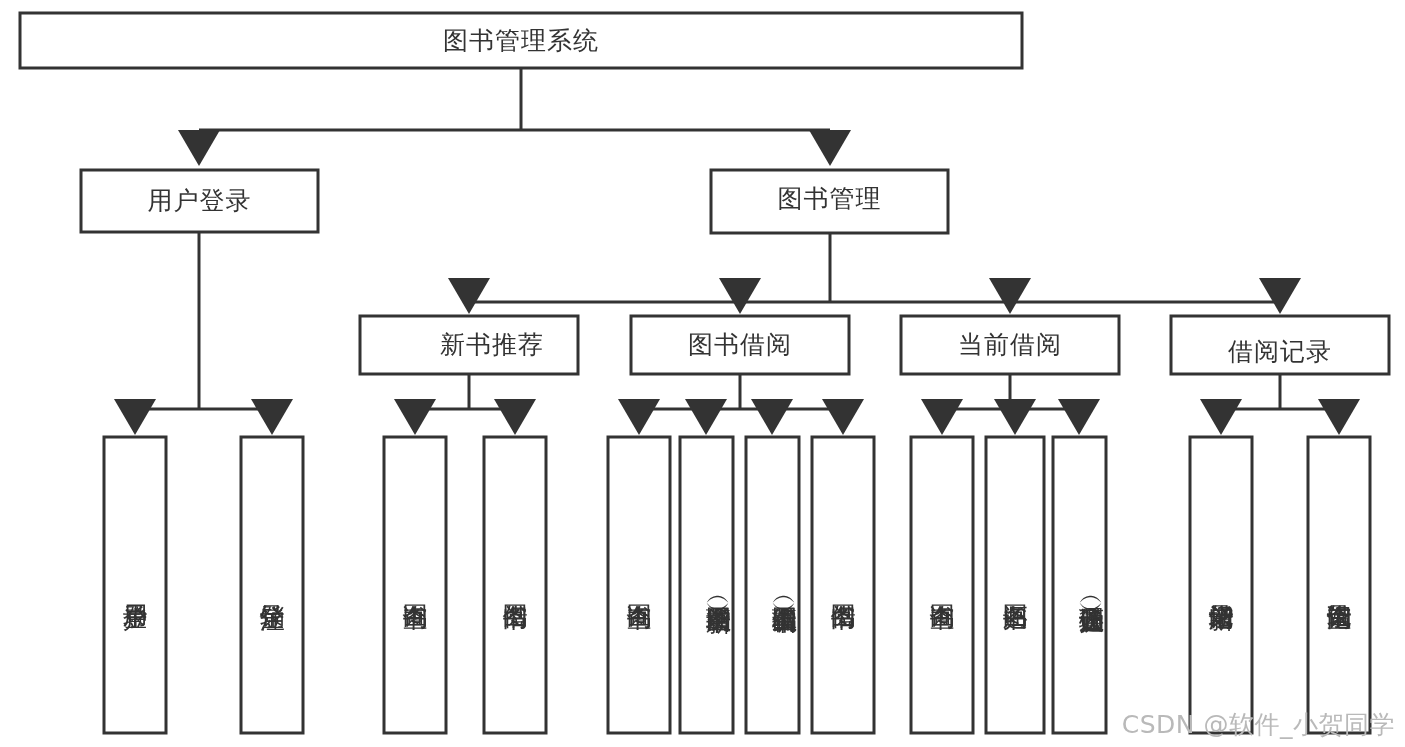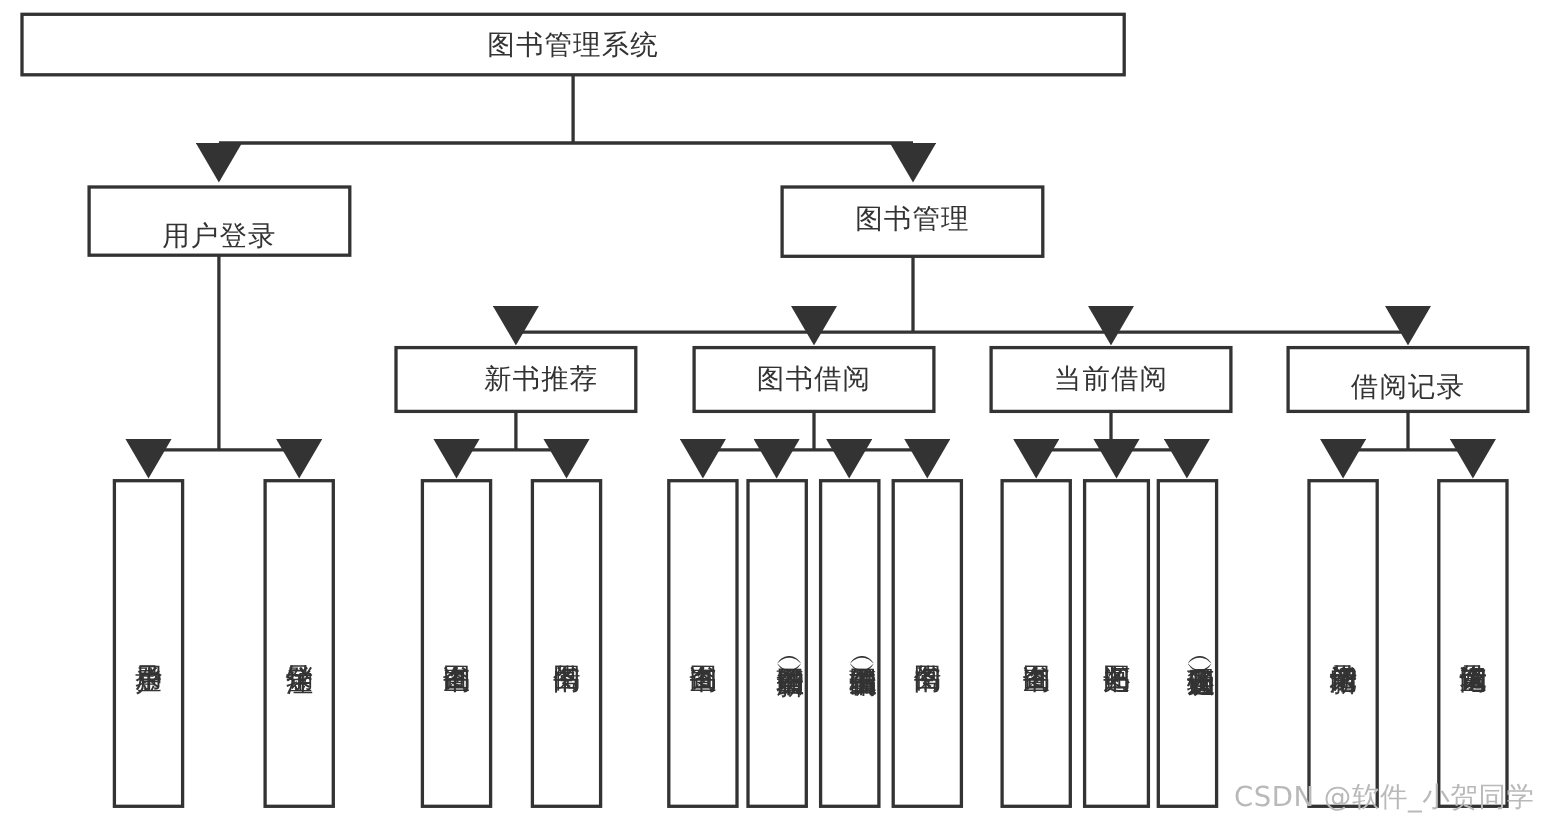--- a/index.html
+++ b/index.html
@@ -155,21 +155,21 @@
     <path class="conn" marker-end="url(#arrow)" d="M 1079 409 L 1079 432"></path>
 
     <path class="conn" d="M 1280 374 L 1280 409"></path>
     <path class="conn" d="M 1221 409 L 1339 409"></path>
     <path class="conn" marker-end="url(#arrow)" d="M 1221 409 L 1221 432"></path>
     <path class="conn" marker-end="url(#arrow)" d="M 1339 409 L 1339 432"></path>
   </svg>
 
   <div class="h-label" style="left:20px; top:13px; width:1002px; height:55px;">图书管理系统</div>
 
-  <div class="h-label" style="left:81px; top:184px; width:237px; height:62px;">用户登录</div>
+  <div class="h-label" style="left:81px; top:170px; width:237px; height:62px;">用户登录</div>
   <div class="h-label" style="left:711px; top:170px; width:237px; height:57px;">图书管理</div>
 
   <div class="h-label" style="left:360px; top:316px; width:218px; height:58px;padding-left:23px;">新书推荐</div>
   <div class="h-label" style="left:631px; top:316px; width:218px; height:58px;">图书借阅</div>
   <div class="h-label" style="left:901px; top:316px; width:218px; height:58px;">当前借阅</div>
   <div class="h-label" style="left:1171px; top:316px; width:218px; height:71px;">借阅记录</div>
 
   <div class="v-label" style="left:104px; top:437px; width:62px; height:296px;">用户登录</div>
   <div class="v-label" style="left:241px; top:437px; width:62px; height:296px;">注销登录</div>
 

